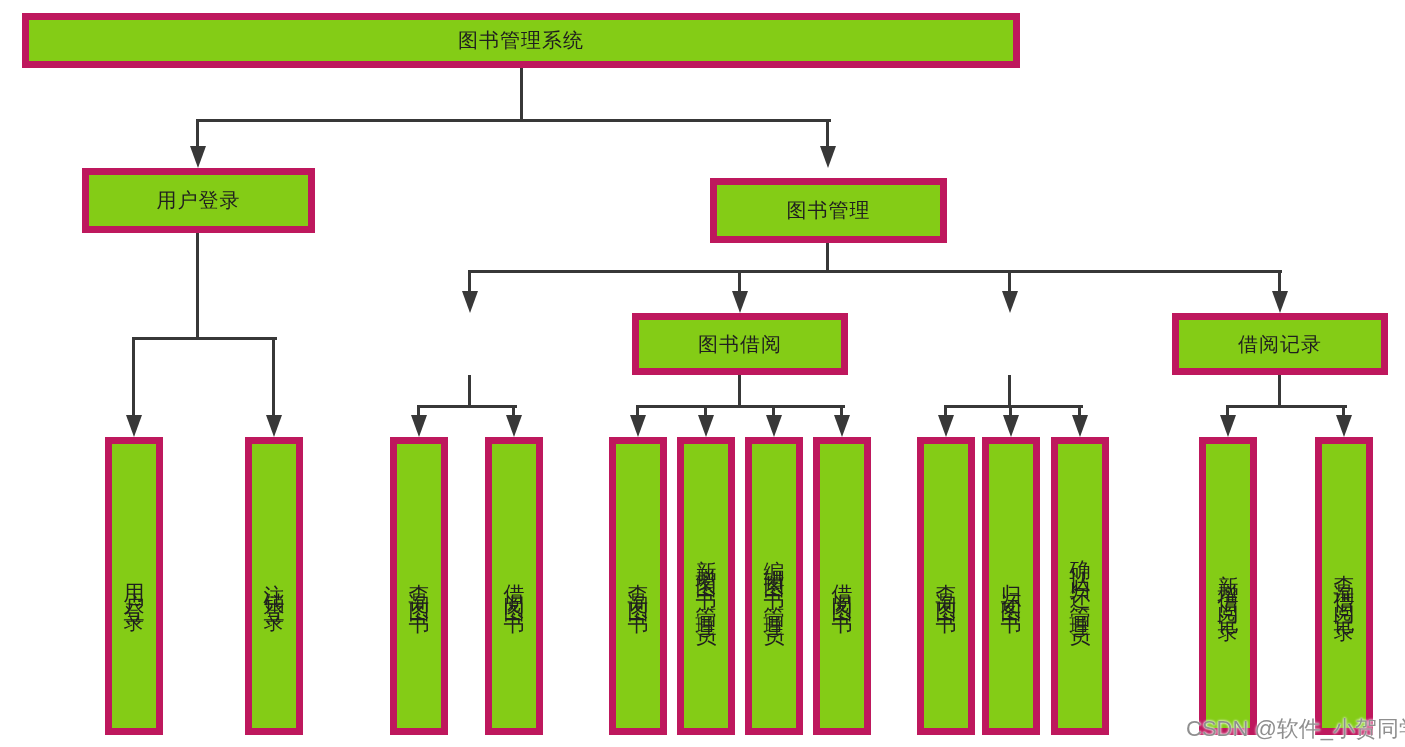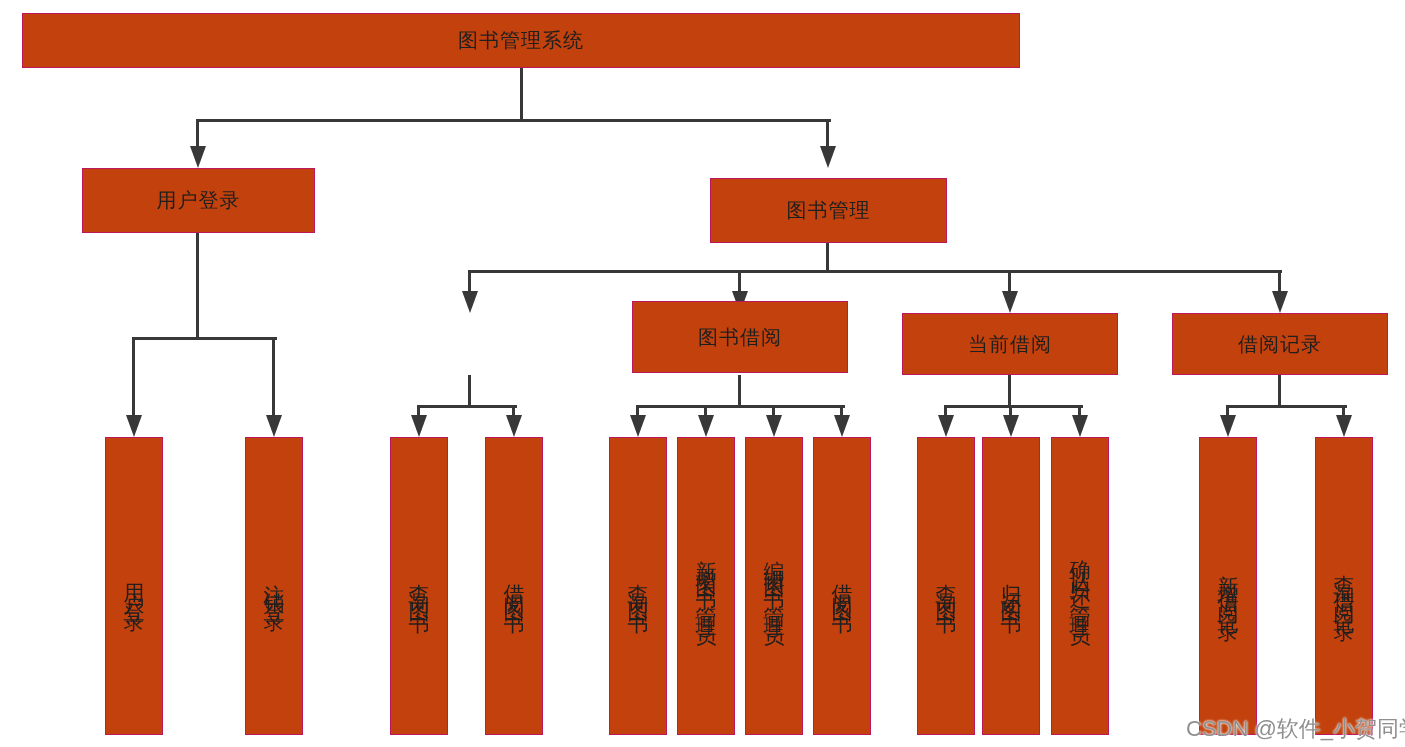--- a/index.html
+++ b/index.html
@@ -2,21 +2,21 @@
 <html><head>
 <meta charset="utf-8">
 <style>
   * { margin:0; padding:0; box-sizing:border-box; }
   html,body { background:#ffffff; }
   .canvas {
     position:relative; width:1405px; height:747px; background:#ffffff;
     font-family:"Liberation Sans", sans-serif; overflow:hidden;
   }
   .node {
-    position:absolute; background:#c2410c; border:1px solid #be185d;
+    position:absolute; background:#84cc16; border:7px solid #be185d;
     display:flex; align-items:center; justify-content:center;
     color:#1f1f1f;
   }
   .hnode { font-size:20px; letter-spacing:1px; }
   .vnode { font-size:21px; }
   .vtext {
     writing-mode:vertical-rl; text-orientation:mixed;
     letter-spacing:0.45em; line-height:1.05; white-space:nowrap;
   }
   .vl { position:absolute; width:3px; background:#383838; }
@@ -100,25 +100,22 @@
     <span>图书管理系统</span>
   </div>
 
   <div class="node hnode" style="left:82px;top:168px;width:233px;height:65px">
     <span>用户登录</span>
   </div>
   <div class="node hnode" style="left:710px;top:178px;width:237px;height:65px">
     <span>图书管理</span>
   </div>
 
-  <div class="node hnode" style="left:632px;top:301px;width:216px;height:72px">
+  <div class="node hnode" style="left:632px;top:313px;width:216px;height:62px">
     <span>图书借阅</span>
-  </div>
-  <div class="node hnode" style="left:902px;top:313px;width:216px;height:62px">
-    <span>当前借阅</span>
   </div>
   <div class="node hnode" style="left:1172px;top:313px;width:216px;height:62px">
     <span>借阅记录</span>
   </div>
 
   <div class="node vnode" style="left:105px;top:437px;width:58px;height:298px">
     <span class="vtext">用户登录</span>
   </div>
   <div class="node vnode" style="left:245px;top:437px;width:58px;height:298px">
     <span class="vtext">注销登录</span>

